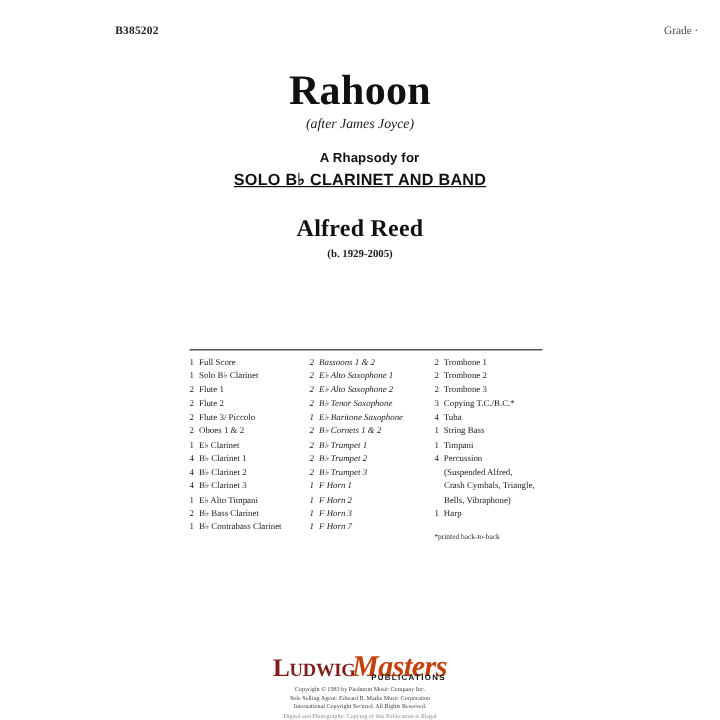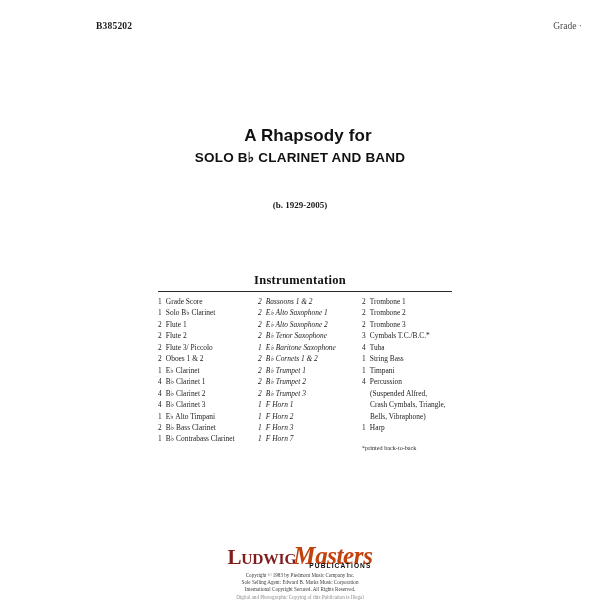--- a/index.html
+++ b/index.html
@@ -74,49 +74,50 @@
     position: absolute;
     top: 126px;
     left: 0;
     right: 0;
     text-align: center;
     font-family: "Liberation Sans", sans-serif;
     font-weight: bold;
     color: #111111;
   }
   .subtitle-line1 {
-    font-size: 17px;
+    font-size: 11px;
     letter-spacing: 0.1px;
     padding-left: 16px;
   }
   .subtitle-line2 {
     font-size: 13.5px;
     letter-spacing: 0.2px;
     margin-top: 3px;
+    text-decoration: underline;
   }
 
   .composer-block {
     position: absolute;
     top: 180px;
     left: 0;
     right: 0;
     text-align: center;
   }
   .composer-name {
     font-family: "Liberation Serif", serif;
     font-weight: bold;
     font-size: 20px;
     letter-spacing: 0.2px;
     color: #111111;
   }
   .composer-dates {
     font-family: "Liberation Serif", serif;
     font-weight: bold;
     font-size: 9px;
-    margin-top: 20px;
+    margin-top: 3px;
     color: #1a1a1a;
   }
 
   
   .instr-heading {
     position: absolute;
     top: 273px;
     left: 0;
     right: 0;
     text-align: center;
@@ -232,36 +233,40 @@
 </head>
 <body>
 
 <div class="page">
 
   <div class="header-row">
     <div class="catalog-number">B385202</div>
     <div class="grade-label">Grade ·</div>
   </div>
 
+  <div class="title-block">
+    <div class="work-title">Rahoon</div>
+    <div class="work-attribution">(after James Joyce)</div>
+  </div>
 
   <div class="subtitle-block">
     <div class="subtitle-line1">A Rhapsody for</div>
     <div class="subtitle-line2">SOLO B♭ CLARINET AND BAND</div>
   </div>
 
   <div class="composer-block">
+    <div class="composer-name">Alfred Reed</div>
     <div class="composer-dates">(b. 1929-2005)</div>
   </div>
 
-  <div class="instr-heading">Instrumentation</div>
   <div class="instr-rule"></div>
 
   <div class="instr-columns">
     <div class="instr-col col1">
-        <div class="instr-line"><span class="qty">1</span> <span>Grade Score</span></div>
+        <div class="instr-line"><span class="qty">1</span> <span>Full Score</span></div>
         <div class="instr-line"><span class="qty">1</span> <span>Solo B♭ Clarinet</span></div>
         <div class="instr-line"><span class="qty">2</span> <span>Flute 1</span></div>
         <div class="instr-line"><span class="qty">2</span> <span>Flute 2</span></div>
         <div class="instr-line"><span class="qty">2</span> <span>Flute 3/ Piccolo</span></div>
         <div class="instr-line"><span class="qty">2</span> <span>Oboes 1 &amp; 2</span></div>
         <div class="instr-line"><span class="qty">1</span> <span>E♭ Clarinet</span></div>
         <div class="instr-line"><span class="qty">4</span> <span>B♭ Clarinet 1</span></div>
         <div class="instr-line"><span class="qty">4</span> <span>B♭ Clarinet 2</span></div>
         <div class="instr-line"><span class="qty">4</span> <span>B♭ Clarinet 3</span></div>
         <div class="instr-line"><span class="qty">1</span> <span>E♭ Alto Timpani</span></div>
@@ -280,21 +285,21 @@
         <div class="instr-line"><span class="qty">2</span> <span>B♭ Trumpet 3</span></div>
         <div class="instr-line"><span class="qty">1</span> <span>F Horn 1</span></div>
         <div class="instr-line"><span class="qty">1</span> <span>F Horn 2</span></div>
         <div class="instr-line"><span class="qty">1</span> <span>F Horn 3</span></div>
         <div class="instr-line"><span class="qty">1</span> <span>F Horn 7</span></div>
       </div>
     <div class="instr-col col3">
         <div class="instr-line"><span class="qty">2</span> <span>Trombone 1</span></div>
         <div class="instr-line"><span class="qty">2</span> <span>Trombone 2</span></div>
         <div class="instr-line"><span class="qty">2</span> <span>Trombone 3</span></div>
-        <div class="instr-line"><span class="qty">3</span> <span>Cymbals T.C./B.C.*</span></div>
+        <div class="instr-line"><span class="qty">3</span> <span>Copying T.C./B.C.*</span></div>
         <div class="instr-line"><span class="qty">4</span> <span>Tuba</span></div>
         <div class="instr-line"><span class="qty">1</span> <span>String Bass</span></div>
         <div class="instr-line"><span class="qty">1</span> <span>Timpani</span></div>
         <div class="instr-line"><span class="qty">4</span> <span>Percussion</span></div>
         <div class="instr-line cont"><span>(Suspended Alfred,</span></div>
         <div class="instr-line cont"><span>Crash Cymbals, Triangle,</span></div>
         <div class="instr-line cont"><span>Bells, Vibraphone)</span></div>
         <div class="instr-line"><span class="qty">1</span> <span>Harp</span></div>
         <div class="instr-footnote">*printed back-to-back</div>
       </div>

